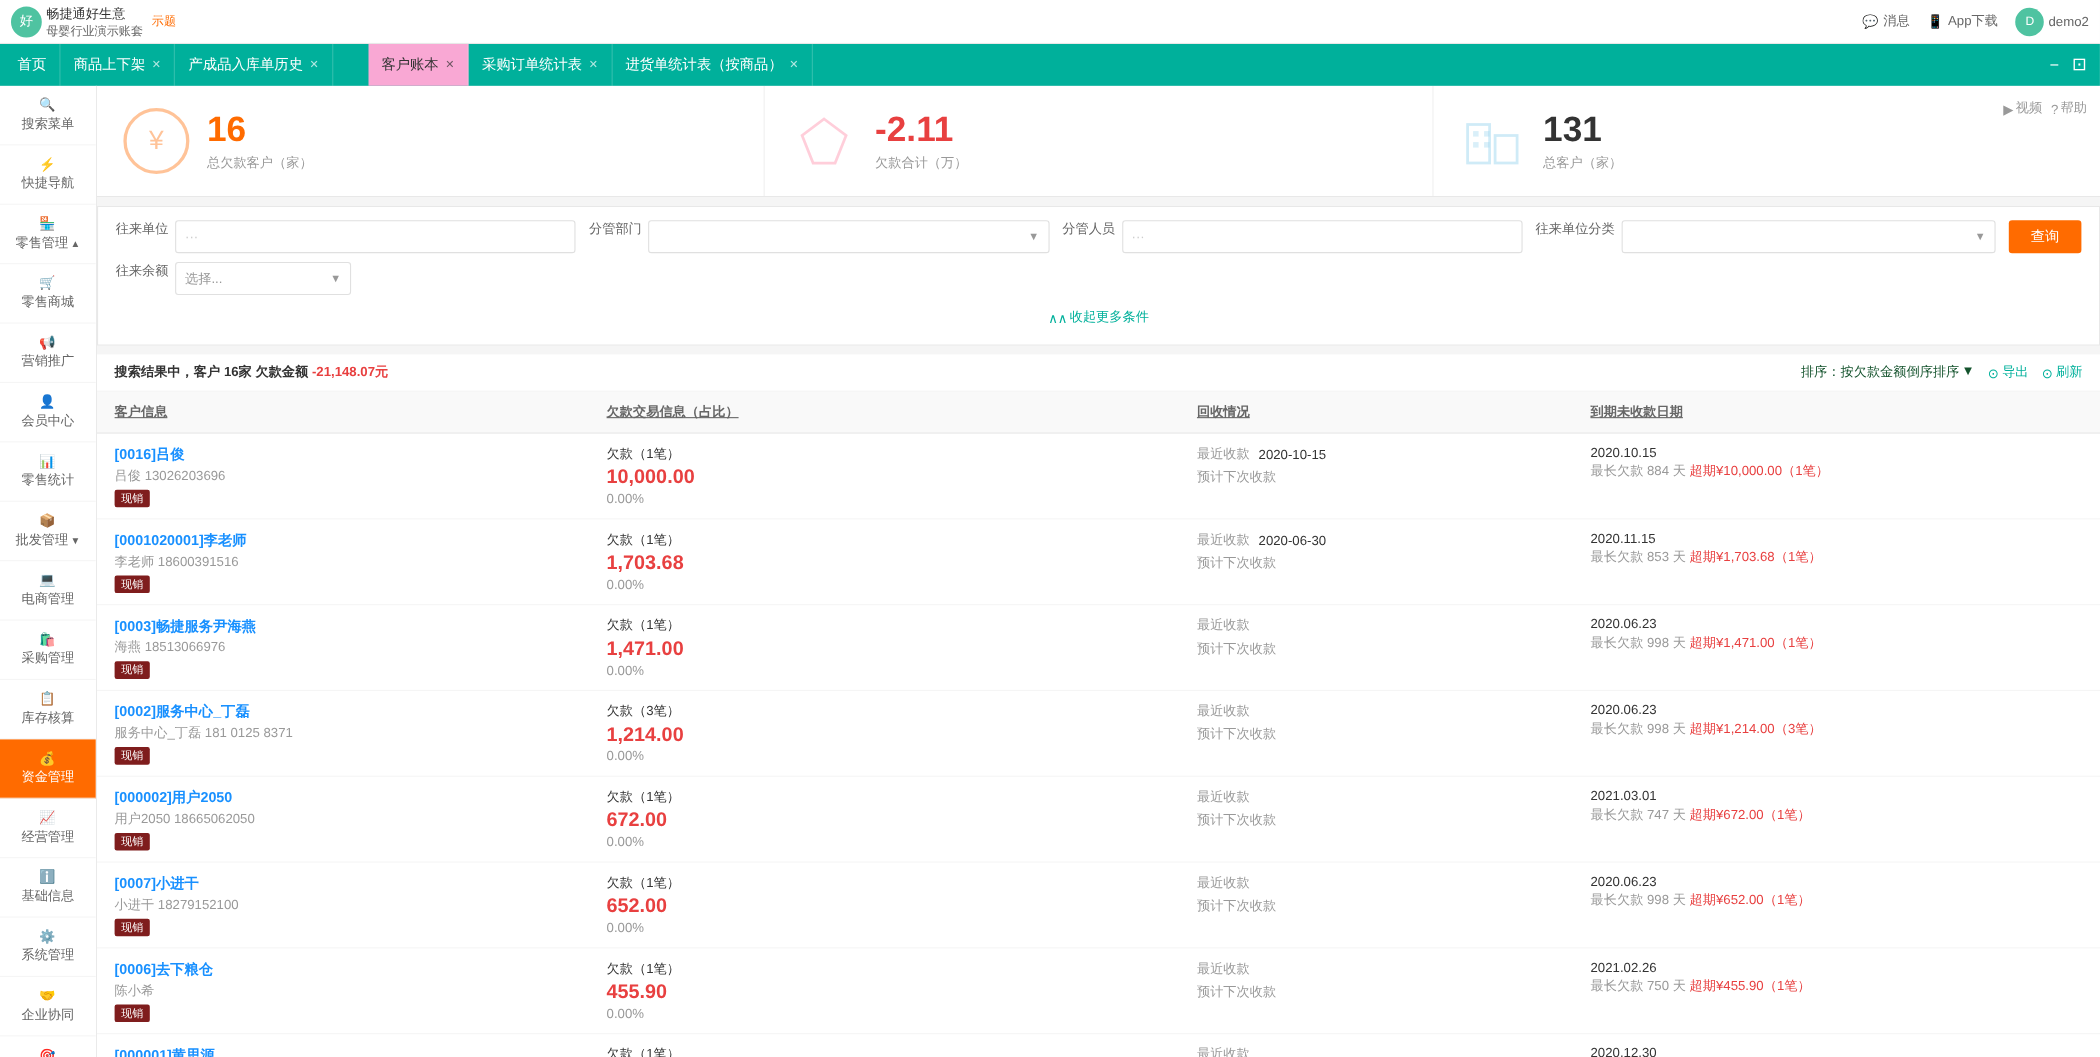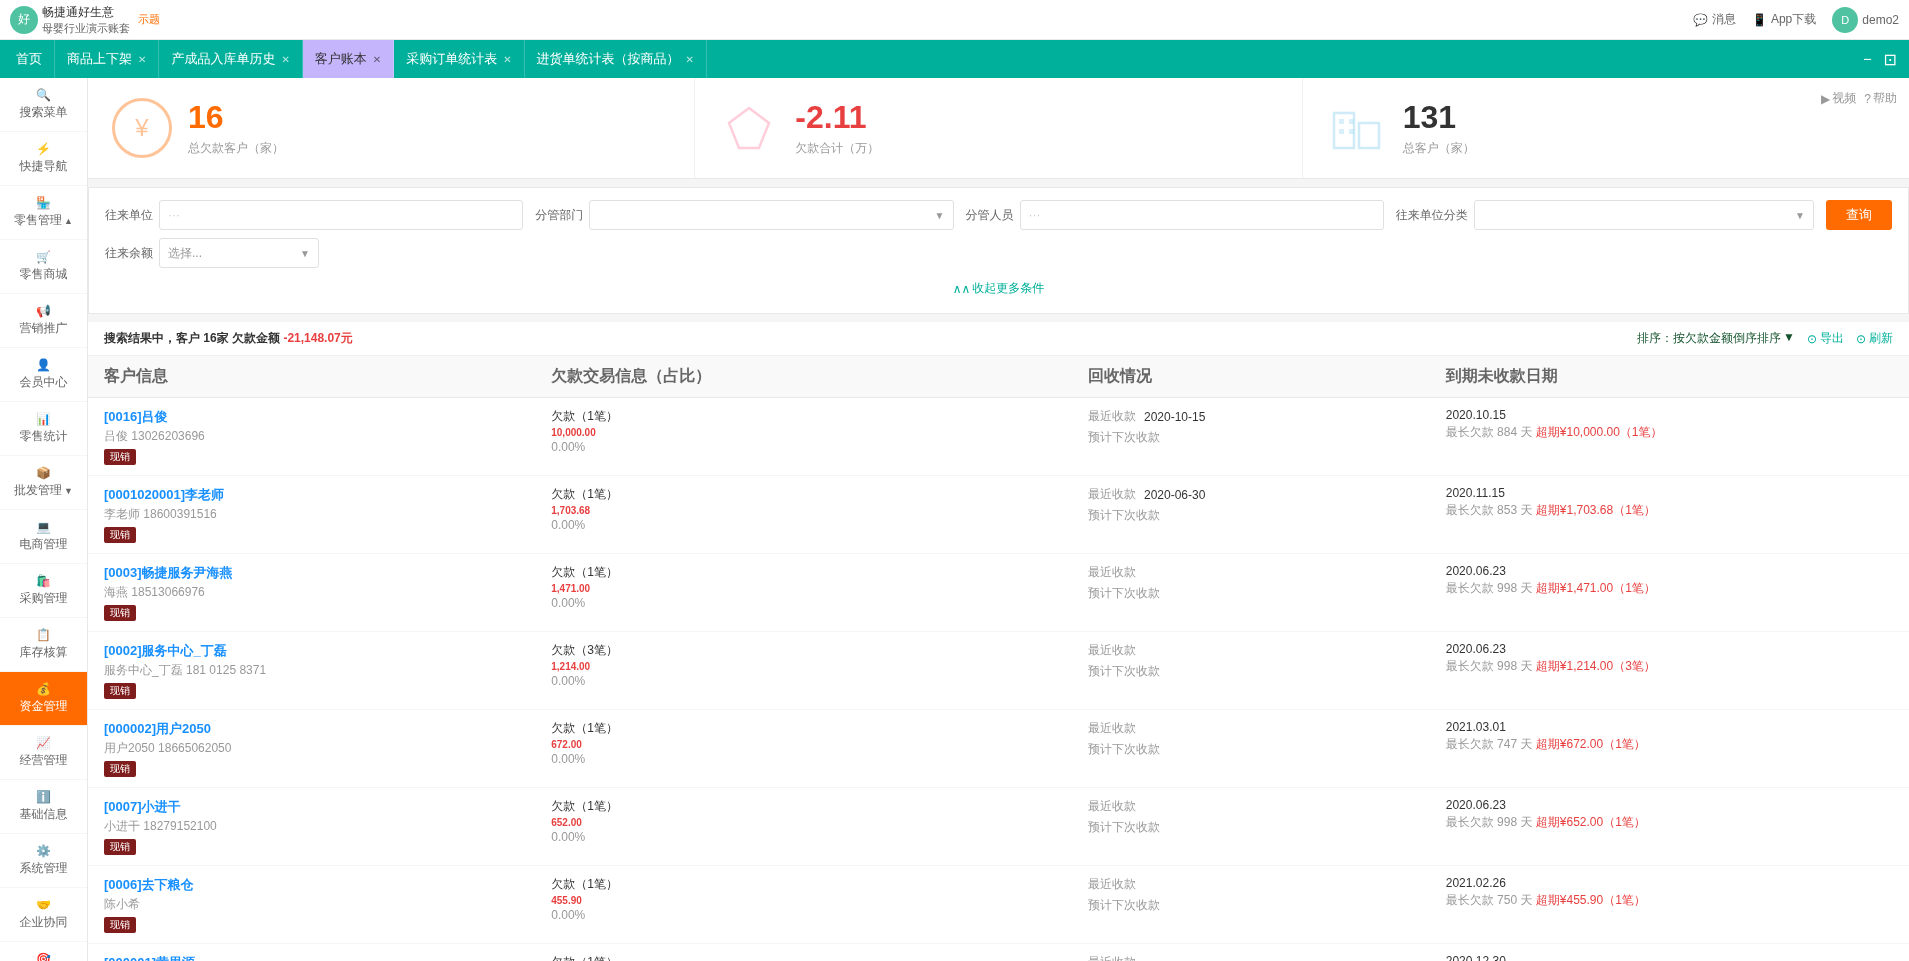--- a/index.html
+++ b/index.html
@@ -25,21 +25,21 @@
       display: flex; align-items: center; background: #00b09b; height: 38px;
       padding: 0 4px; gap: 0;
     }
     .nav-tab {
       display: flex; align-items: center; padding: 0 12px; height: 38px;
       color: white; font-size: 13px; cursor: pointer; white-space: nowrap;
       border-right: 1px solid rgba(255,255,255,0.2);
       gap: 4px;
     }
     .nav-tab:first-child { border-left: none; }
-    .nav-tab.active { background: #c4b5fd; color: #333; border-radius: 0; }
+    .nav-tab.active { background: #f9a8d4; color: #333; border-radius: 0; margin-left: 32px; }
     .nav-tab .close-x { font-size: 10px; opacity: 0.7; margin-left: 2px; }
     .nav-right { margin-left: auto; display: flex; align-items: center; gap: 8px; color: white; padding-right: 8px; }
 
     
     .layout { display: flex; height: calc(961px - 78px); }
     
     
     .sidebar {
       width: 88px; background: #fff; border-right: 1px solid #e8e8e8;
       display: flex; flex-direction: column; overflow-y: auto;
@@ -74,21 +74,21 @@
     .stat-label { font-size: 12px; color: #999; margin-top: 4px; }
     .stat-top-right { position: absolute; top: 12px; right: 12px; display: flex; gap: 8px; }
     .stat-link { font-size: 12px; color: #999; cursor: pointer; display: flex; align-items: center; gap: 2px; }
 
     
     .filter-area {
       background: #fff; padding: 12px 16px; margin-bottom: 8px;
       border: 1px solid #e8e8e8;
     }
     .filter-row { display: flex; align-items: center; gap: 12px; margin-bottom: 8px; flex-wrap: wrap; }
-    .filter-item { display: flex; align-items: center; gap: 6px; flex: 1; min-width: 180px; }
+    .filter-item { display: flex; align-items: flex-start; gap: 6px; flex: 1; min-width: 180px; }
     .filter-label { font-size: 12px; color: #666; white-space: nowrap; }
     .query-btn {
       background: #ff6b00; color: white; border: none; border-radius: 3px;
       padding: 6px 20px; font-size: 13px; cursor: pointer; height: 30px;
     }
     .collapse-row { display: flex; justify-content: center; padding: 4px 0; }
     .collapse-btn { color: #00b09b; font-size: 12px; cursor: pointer; display: flex; align-items: center; gap: 2px; }
 
     
     .results-bar {
@@ -99,38 +99,38 @@
     .results-text { color: #666; }
     .results-text span { color: #333; font-weight: bold; }
     .results-actions { display: flex; align-items: center; gap: 12px; }
     .sort-btn { display: flex; gap: 2px; color: #14532d; cursor: pointer; }
     .action-btn { display: flex; align-items: center; gap: 3px; color: #00b09b; cursor: pointer; }
 
     
     .table-container { background: #fff; }
     .table-header {
       display: flex; padding: 10px 16px; background: #f9f9f9;
-      border-bottom: 1px solid #e8e8e8; font-size: 16px; color: #666; font-weight: bold;
+      border-bottom: 1px solid #e8e8e8; font-size: 12px; color: #666; font-weight: bold; text-decoration: underline;
     }
     .col-customer { flex: 2.5; }
     .col-debt { flex: 3; }
     .col-recovery { flex: 2; }
     .col-date { flex: 2.5; }
     
     .table-row { display: flex; padding: 10px 16px; border-bottom: 1px solid #f5f5f5; align-items: flex-start; }
     .customer-info { flex: 2.5; }
     .customer-name { color: #1890ff; font-size: 13px; cursor: pointer; font-weight: bold; }
     .customer-sub { color: #999; font-size: 12px; margin-top: 2px; }
     .customer-tag {
       display: inline-block; background: #7f1d1d; color: white;
       font-size: 10px; padding: 1px 6px; border-radius: 2px; margin-top: 4px;
     }
     .debt-info { flex: 3; }
     .debt-label { color: #333; font-size: 12px; }
-    .debt-amount { color: #e84040; font-size: 10px; font-weight: bold; margin-top: 2px; }
+    .debt-amount { color: #e84040; font-size: 18px; font-weight: bold; margin-top: 2px; }
     .debt-percent { color: #999; font-size: 12px; margin-top: 2px; }
     .recovery-info { flex: 2; }
     .recovery-label { color: #999; font-size: 12px; }
     .recovery-date { color: #333; font-size: 12px; }
     .recovery-next { color: #999; font-size: 12px; margin-top: 4px; }
     .date-info { flex: 2.5; }
     .date-main { color: #333; font-size: 12px; }
     .date-overdue { color: #999; font-size: 12px; margin-top: 2px; }
     .overdue-link { color: #e84040; cursor: pointer; }
     

